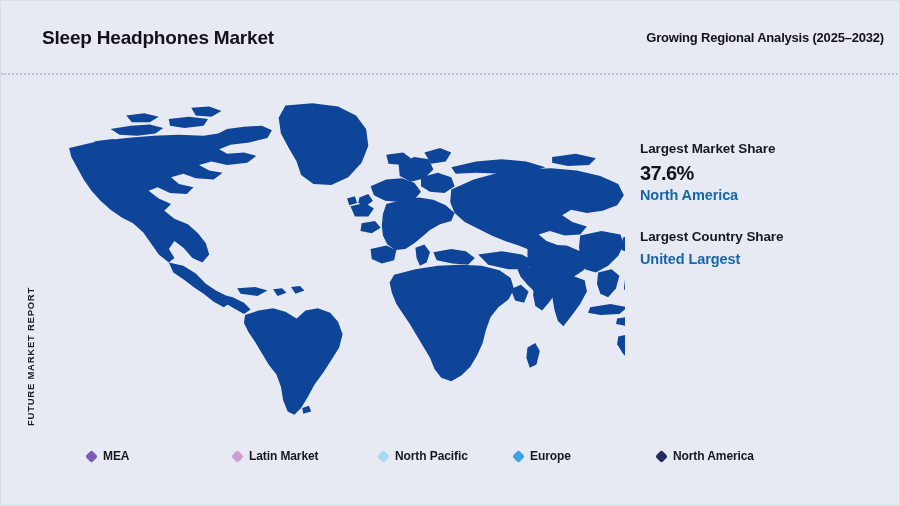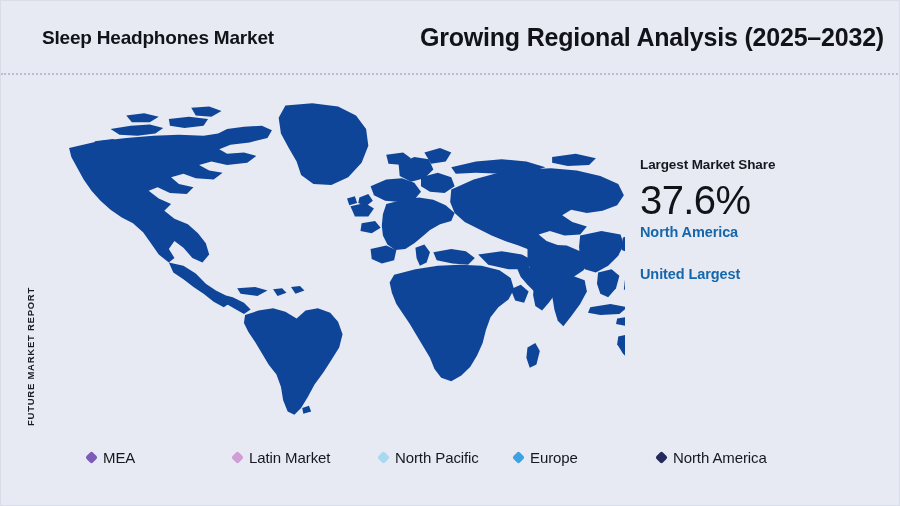--- a/index.html
+++ b/index.html
@@ -33,21 +33,21 @@
     padding: 0 25px 0 33px;
   }
   .header-title {
     font-size: 19px;
     font-weight: bold;
     color: #111318;
     letter-spacing: -0.2px;
     white-space: nowrap;
   }
   .header-subtitle {
-    font-size: 25px;
+    font-size: 13px;
     font-weight: bold;
     color: #111318;
     letter-spacing: -0.2px;
     white-space: nowrap;
   }
   .header-rule {
     position: absolute;
     left: 0;
     top: 72px;
     width: 900px;
@@ -81,34 +81,34 @@
   }
   .map-wrap svg {
     display: block;
     width: 100%;
     height: 100%;
   }
   
   .stats {
     position: absolute;
     left: 639px;
-    top: 156px;
+    top: 140px;
     width: 250px;
   }
   .stat-block { margin-bottom: 26px; }
   .stat-label {
     font-size: 13.5px;
     font-weight: bold;
     color: #15181f;
     letter-spacing: -0.1px;
     margin-bottom: 7px;
   }
   .stat-value {
-    font-size: 40px;
-    font-weight: normal;
+    font-size: 20px;
+    font-weight: bold;
     color: #101318;
     letter-spacing: -0.6px;
     line-height: 1.05;
     margin-bottom: 3px;
   }
   .stat-region {
     font-size: 14.5px;
     font-weight: bold;
     color: #1566ab;
     letter-spacing: -0.1px;
@@ -129,22 +129,22 @@
     white-space: nowrap;
   }
   .legend-dot {
     width: 9px;
     height: 9px;
     transform: rotate(45deg);
     border-radius: 2px;
     flex: 0 0 auto;
   }
   .legend-text {
-    font-size: 15px;
-    font-weight: normal;
+    font-size: 12px;
+    font-weight: bold;
     color: #15181f;
     letter-spacing: -0.1px;
   }
 </style>
 </head>
 <body>
 
 <div id="infographic">
 
   <div class="header">
@@ -244,20 +244,21 @@
 
   <div class="stats">
 
     <div class="stat-block">
       <div class="stat-label">Largest Market Share</div>
       <div class="stat-value">37.6%</div>
       <div class="stat-region">North America</div>
     </div>
 
     <div class="stat-block">
+      <div class="stat-label">Largest Country Share</div>
       <div class="stat-region">United Largest</div>
     </div>
 
   </div>
 
   <div class="legend">
     <div class="legend-item" style="left: 0px;">
       <span class="legend-dot" style="background: rgb(123, 92, 184);"></span>
       <span class="legend-text">MEA</span>
     </div>

